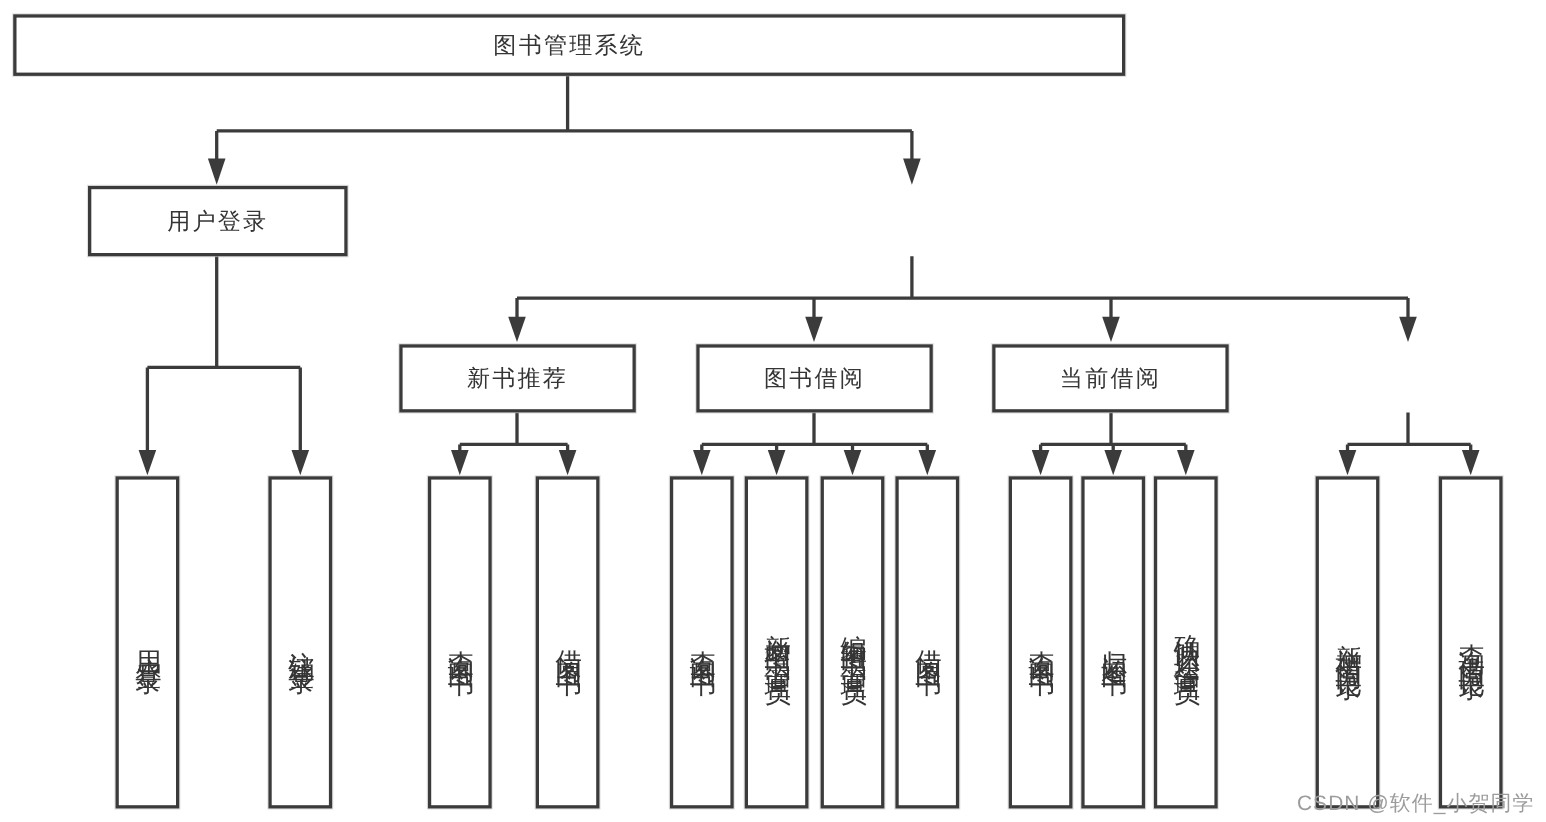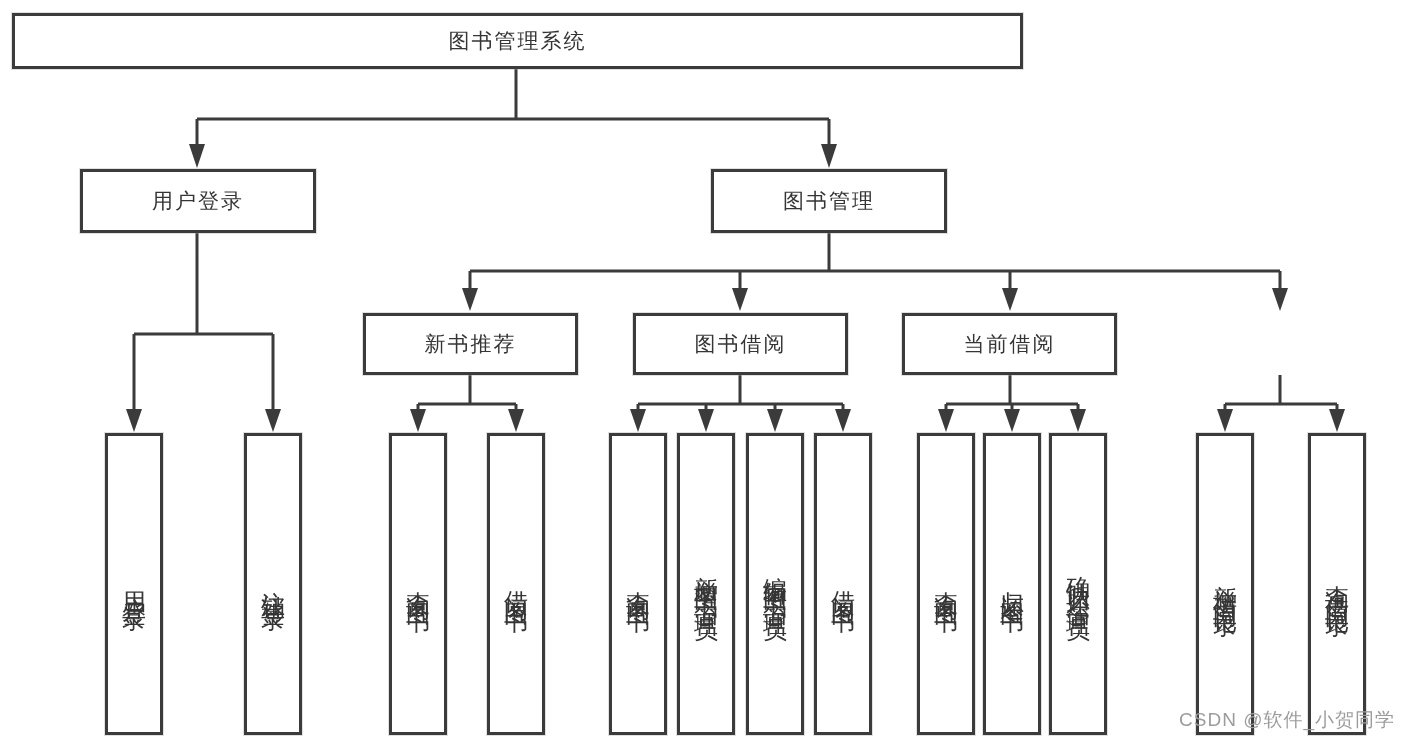--- a/index.html
+++ b/index.html
@@ -33,21 +33,21 @@
     writing-mode: vertical-rl;
     text-orientation: mixed;
     font-size: 24px;
     letter-spacing: 6px;
     line-height: 1;
     white-space: nowrap;
   }
   #watermark {
     position: absolute;
     right: 10px;
-    bottom: 14px;
+    bottom: 4px;
     font-size: 19px;
     color: #9c9c9c;
     letter-spacing: 1px;
   }
 </style>
 </head>
 <body>
 
 <div id="canvas">
 
@@ -94,23 +94,20 @@
     </g>
   </svg>
 
   <div class="box root">
     <span class="hlabel">图书管理系统</span>
   </div>
 
   <div class="box lvl2" style="left:80px">
     <span class="hlabel">用户登录</span>
   </div>
-  <div class="box lvl2" style="left:711px">
-    <span class="hlabel">图书管理</span>
-  </div>
 
   <div class="box lvl3" style="left:363px">
     <span class="hlabel">新书推荐</span>
   </div>
   <div class="box lvl3" style="left:633px">
     <span class="hlabel">图书借阅</span>
   </div>
   <div class="box lvl3" style="left:902px">
     <span class="hlabel">当前借阅</span>
   </div>

